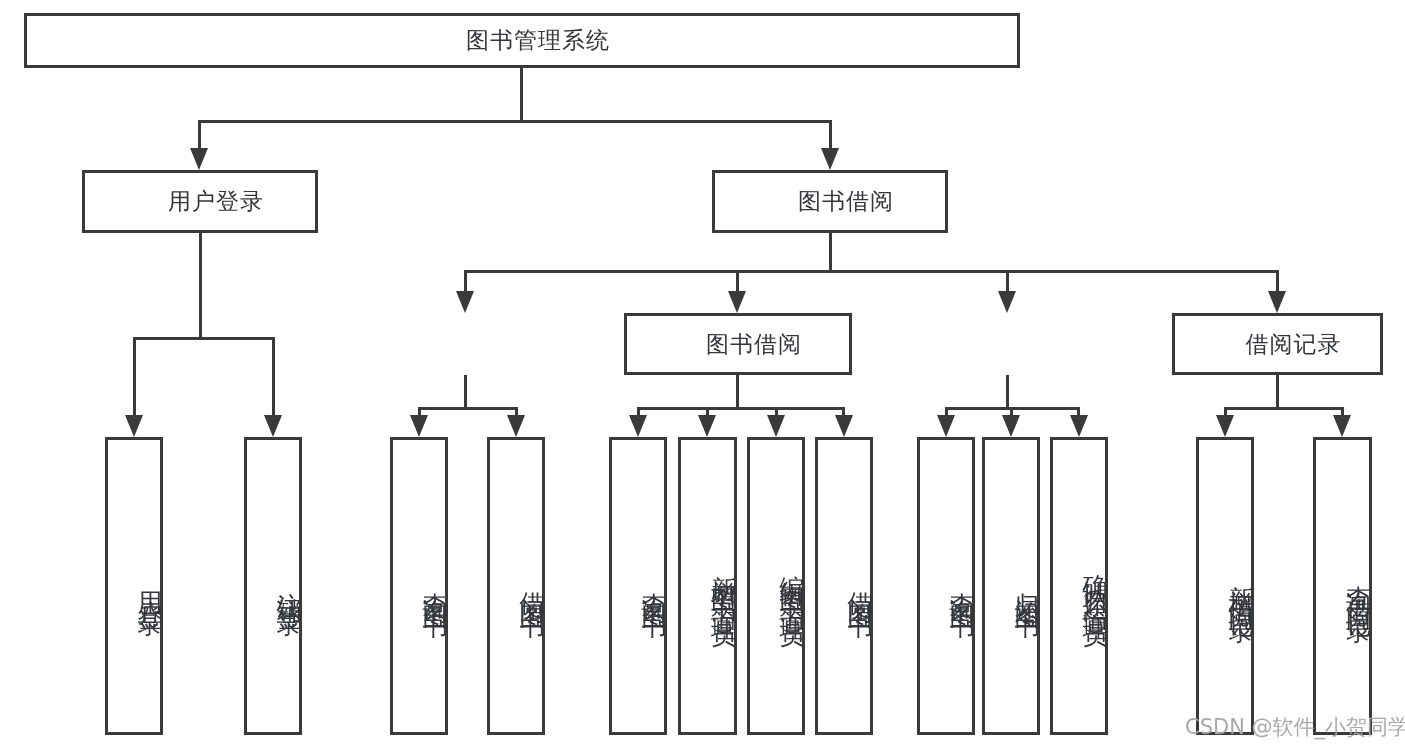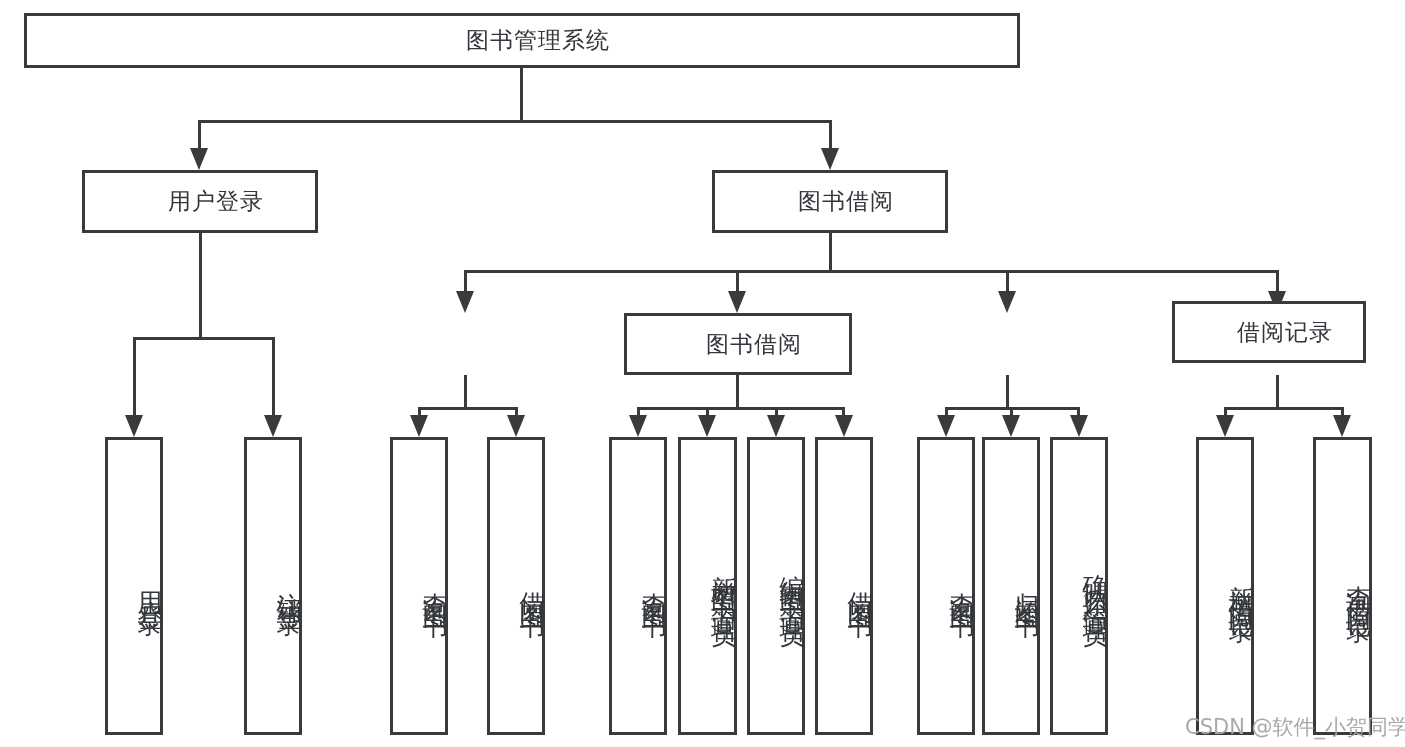--- a/index.html
+++ b/index.html
@@ -92,21 +92,21 @@
   <div class="vline" style="left:736px; top:270px; height:23px;"></div>
   <div class="arrow" style="left:728px; top:291px;"></div>
   <div class="vline" style="left:1006px; top:270px; height:23px;"></div>
   <div class="arrow" style="left:998px; top:291px;"></div>
   <div class="vline" style="left:1276px; top:270px; height:23px;"></div>
   <div class="arrow" style="left:1268px; top:291px;"></div>
 
   <div class="box hbox" style="left:624px; top:313px; width:228px; height:62px;">
     <span>图书借阅</span>
   </div>
-  <div class="box hbox" style="left:1172px; top:301px; width:194px; height:62px;">
+  <div class="box hbox" style="left:1172px; top:313px; width:211px; height:62px;">
     <span>借阅记录</span>
   </div>
 
   <div class="vline" style="left:464px; top:375px; height:32px;"></div>
   <div class="hline" style="left:418px; top:407px; width:100px;"></div>
   <div class="vline" style="left:418px; top:407px; height:10px;"></div>
   <div class="arrow" style="left:410px; top:415px;"></div>
   <div class="vline" style="left:515px; top:407px; height:10px;"></div>
   <div class="arrow" style="left:507px; top:415px;"></div>
 

